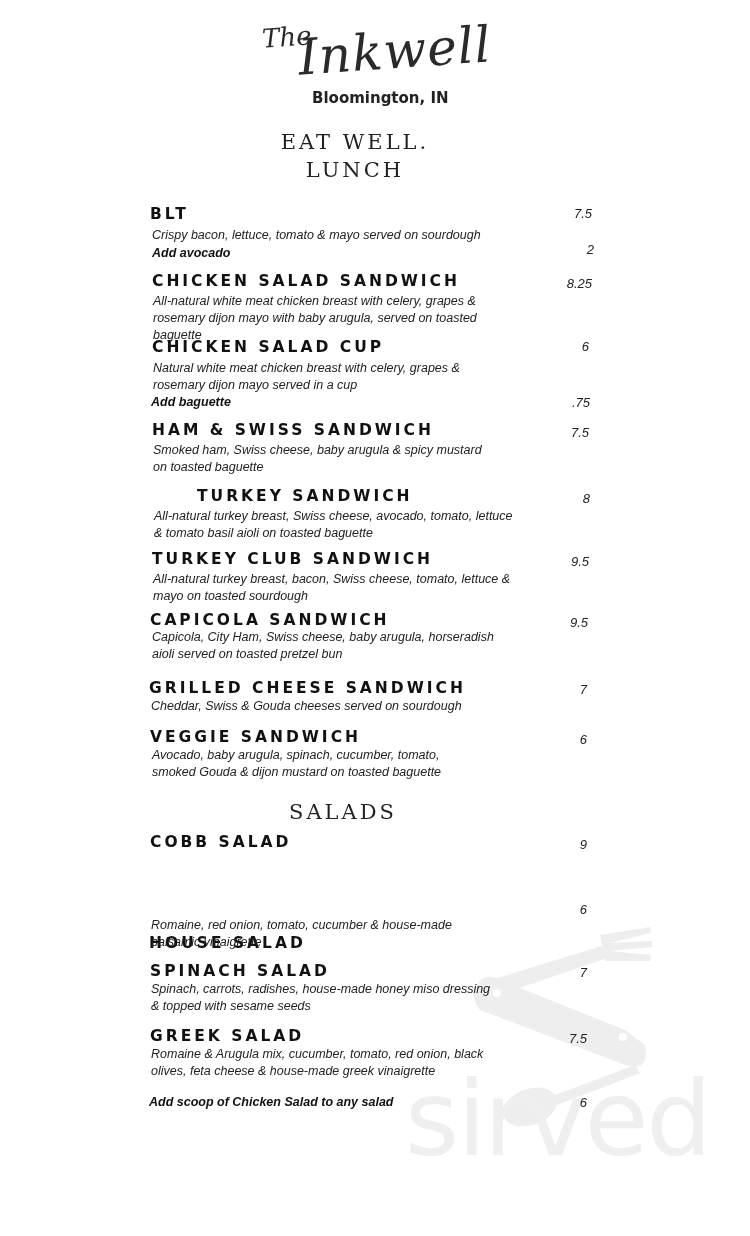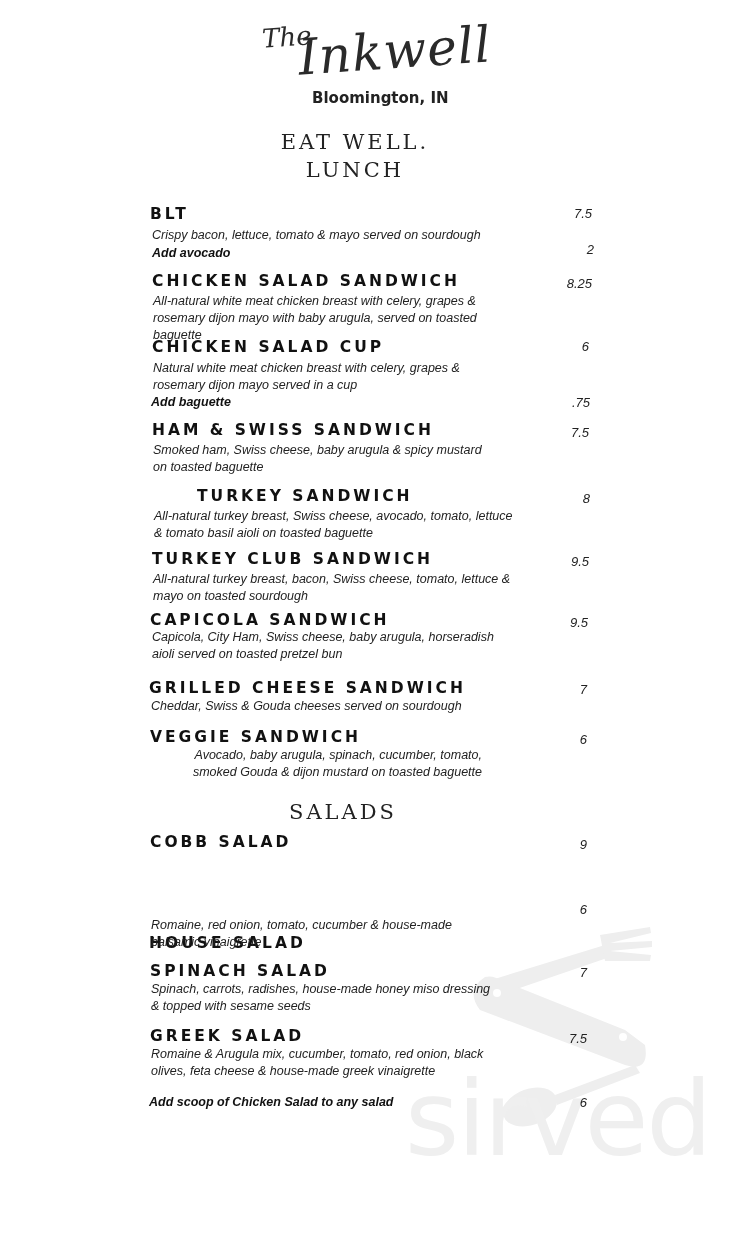--- a/index.html
+++ b/index.html
@@ -75,21 +75,21 @@
   <div class="item-name" style="left:150px; top:611px;">CAPICOLA SANDWICH</div>
   <div class="price" style="left:528px; top:615px;">9.5</div>
   <div class="item-desc" style="left:152px; top:629px; width:360px;">Capicola, City Ham, Swiss cheese, baby arugula, horseradish aioli served on toasted pretzel bun</div>
 
   <div class="item-name" style="left:149px; top:679px;">GRILLED CHEESE SANDWICH</div>
   <div class="price" style="left:527px; top:682px;">7</div>
   <div class="item-desc" style="left:151px; top:698px; width:400px;">Cheddar, Swiss &amp; Gouda cheeses served on sourdough</div>
 
   <div class="item-name" style="left:150px; top:728px;">VEGGIE SANDWICH</div>
   <div class="price" style="left:527px; top:732px;">6</div>
-  <div class="item-desc" style="left:152px; top:747px; width:330px;text-align:right;">Avocado, baby arugula, spinach, cucumber, tomato, smoked Gouda  &amp; dijon mustard on toasted baguette</div>
+  <div class="item-desc" style="left:152px; top:747px; width:330px;">Avocado, baby arugula, spinach, cucumber, tomato, smoked Gouda  &amp; dijon mustard on toasted baguette</div>
 
   <div class="tagline" style="top:800px; left:0; width:686px;">SALADS</div>
 
   <div class="item-name" style="left:150px; top:833px;">COBB SALAD</div>
   <div class="price" style="left:527px; top:837px;">9</div>
 
   <div class="item-name" style="left:149px; top:934px;">HOUSE SALAD</div>
   <div class="price" style="left:527px; top:902px;">6</div>
   <div class="item-desc" style="left:151px; top:917px; width:350px;">Romaine, red onion, tomato, cucumber &amp;  house-made balsamic vinaigrette</div>
 

